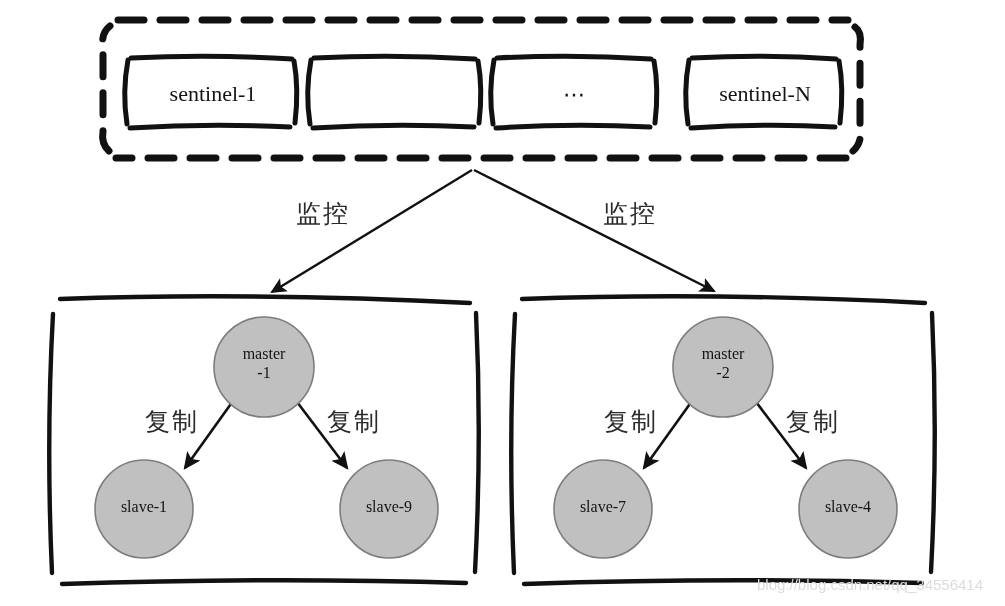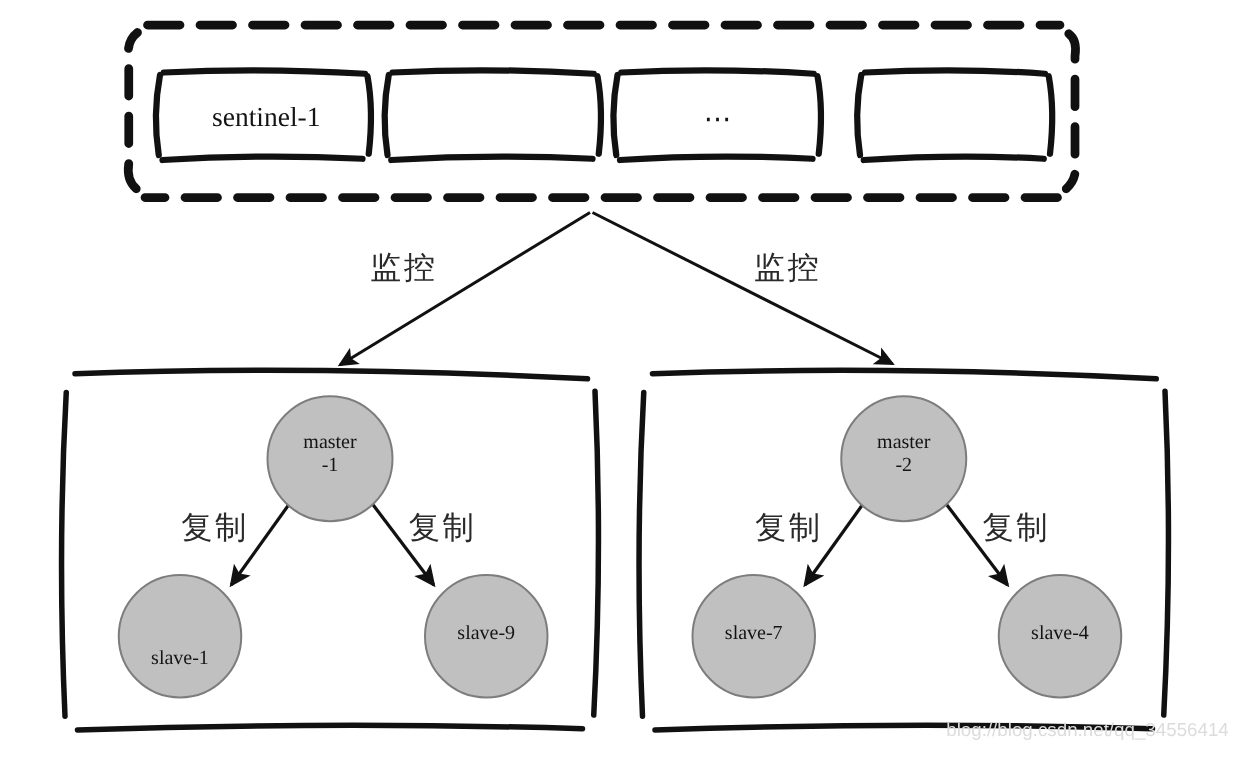--- a/index.html
+++ b/index.html
@@ -155,31 +155,32 @@
     <circle cx="723" cy="367" r="50" fill="#c0c0c0" stroke="#7d7d7d" stroke-width="1.6"></circle>
     <circle cx="603" cy="509" r="49" fill="#c0c0c0" stroke="#7d7d7d" stroke-width="1.6"></circle>
     <circle cx="848" cy="509" r="49" fill="#c0c0c0" stroke="#7d7d7d" stroke-width="1.6"></circle>
   </svg>
 
   <div class="lbl lbl-latin sentinel-label" style="left:131px; top:83px; width:164px; text-align:center;">sentinel-1</div>
 
 
   <div class="lbl lbl-latin ellipsis-label" style="left:497px; top:84px; width:156px; text-align:center;">⋯</div>
 
+  <div class="lbl lbl-latin sentinel-label" style="left:692px; top:83px; width:146px; text-align:center;">sentinel-N</div>
 
   <div class="lbl lbl-cjk" style="left:296px; top:201px;">监控</div>
 
   <div class="lbl lbl-cjk" style="left:603px; top:201px;">监控</div>
 
   <div class="lbl lbl-latin node-label" style="left:204px; top:346px; width:120px;">
     <span>master</span>
     <span class="ln2">-1</span>
   </div>
 
-  <div class="lbl lbl-latin node-label" style="left:84px; top:499px; width:120px;margin-top:20px;">slave-1</div>
+  <div class="lbl lbl-latin node-label" style="left:84px; top:499px; width:120px;">slave-1</div>
 
   <div class="lbl lbl-latin node-label" style="left:329px; top:499px; width:120px;">slave-9</div>
 
   <div class="lbl lbl-cjk" style="left:145px; top:409px;">复制</div>
 
   <div class="lbl lbl-cjk" style="left:327px; top:409px;">复制</div>
 
   <div class="lbl lbl-latin node-label" style="left:663px; top:346px; width:120px;">
     <span>master</span>
     <span class="ln2">-2</span>

